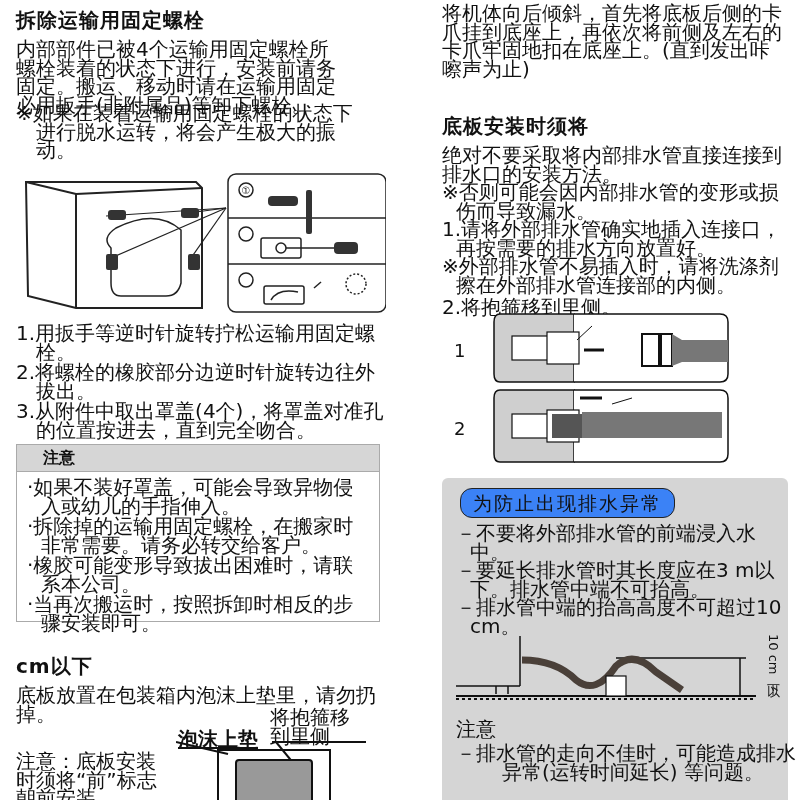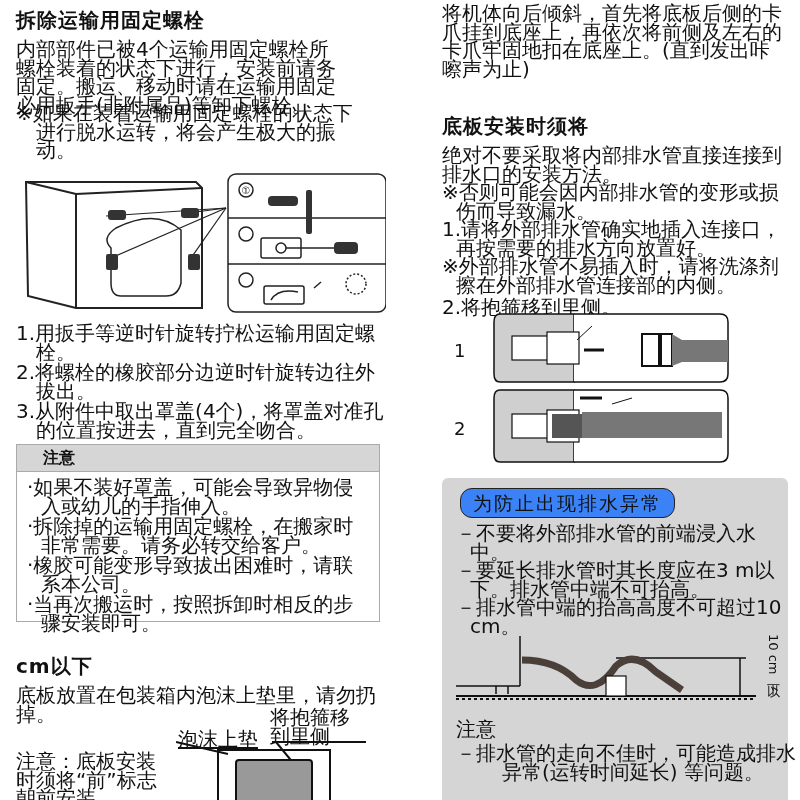--- a/index.html
+++ b/index.html
@@ -91,21 +91,21 @@
       <p class="p ind2" style="margin-bottom:2px;">·拆除掉的运输用固定螺栓，在搬家时非常需要。请务必转交给客户。</p>
       <p class="p ind2" style="margin-bottom:2px;">·橡胶可能变形导致拔出困难时，请联系本公司。</p>
       <p class="p ind2">·当再次搬运时，按照拆卸时相反的步骤安装即可。</p>
     </div>
   </div>
 
   <h1 class="abs" style="top:650px;left:0;">cm以下</h1>
   <p class="p abs" style="top:686px;left:0;width:360px;">底板放置在包装箱内泡沫上垫里，请勿扔掉。</p>
   <p class="p abs" style="top:752px;left:0;width:150px;">注意：底板安装时须将“前”标志朝前安装。</p>
 
-  <span class="abs p" style="top:730px;left:162px;text-decoration:underline;">泡沫上垫</span>
+  <span class="abs p" style="top:730px;left:162px;text-decoration:underline;font-weight:bold;">泡沫上垫</span>
   <span class="abs p" style="top:708px;left:254px;width:80px;">将抱箍移到里侧</span>
   <svg style="left:160px;top:738px;" width="200" height="62" viewBox="0 0 200 62">
     <g fill="none" stroke="#111" stroke-width="2">
       <line x1="0" y1="4" x2="52" y2="16"></line>
       <line x1="96" y1="4" x2="190" y2="4"></line>
       <line x1="100" y1="4" x2="118" y2="26"></line>
       <rect x="42" y="12" width="112" height="60"></rect>
     </g>
     <rect x="60" y="22" width="76" height="44" rx="3" fill="#999" stroke="#111" stroke-width="2"></rect>
   </svg>

